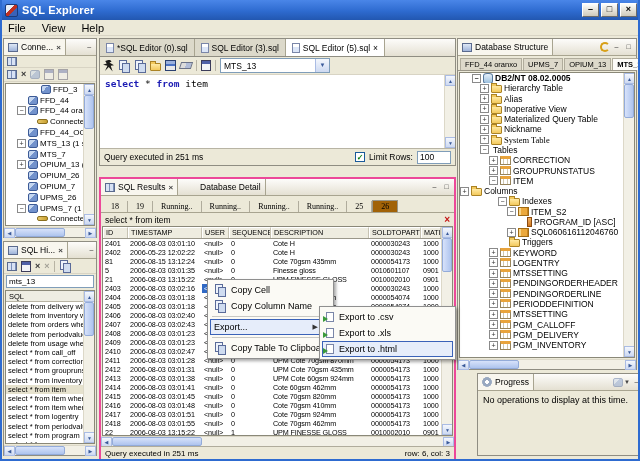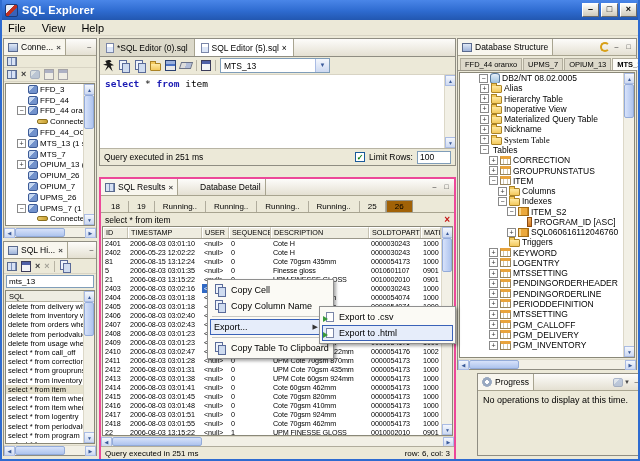--- a/index.html
+++ b/index.html
@@ -104,21 +104,21 @@
   .kw{color:#1c1cb4;font-weight:bold;}
   .execbar{flex:none;height:17px;display:flex;align-items:center;font-size:8.5px;padding:0 4px;border-top:1px solid #b8b4a4;}
   .execbar .right{margin-left:auto;display:flex;align-items:center;gap:4px;}
   .chk{width:10px;height:10px;border:1px solid #1a5a9a;background:#fff;font-size:8px;line-height:9px;text-align:center;color:#0a7a0a;font-weight:bold;}
   .limit-in{width:34px;height:13px;font-size:8.5px;border:1px solid #7f9db9;padding:0 2px;font-family:"Liberation Sans",sans-serif;}
   .combo{display:flex;align-items:center;height:15px;border:1px solid #7f9db9;background:#fff;font-size:8.5px;width:110px;}
   .combo .val{flex:1;padding:0 3px;}
   .combo .cbtn{flex:none;width:14px;height:100%;background:linear-gradient(180deg,#f4f7fd,#cdd9f1);border-left:1px solid #aabce4;font-size:6px;text-align:center;line-height:13px;color:#3a5a9a;}
   
   #results{left:97px;top:130px;width:357px;height:284px;border:2px solid #ec4899;background:#ece9d8;display:flex;flex-direction:column;position:absolute;margin-top:11px;}
-  .subtabs{flex:none;height:17px;display:flex;align-items:flex-end;background:#ece9d8;border-bottom:1px solid #a8a490;font-size:8px;padding:1px 2px 0;}
+  .subtabs{flex:none;height:17px;display:flex;align-items:flex-end;background:#ece9d8;border-bottom:1px solid #a8a490;font-size:8px;padding:1px 2px 0;font-family:Liberation Serif, serif;}
   .rtab{padding:1px 8px;border-right:1px solid #b0ac9c;white-space:nowrap;}
   .rtab.active{background:#a16207;border:1px solid #9a9688;border-bottom:none;}
   .qlabel{flex:none;height:13px;display:flex;align-items:center;font-size:8.5px;padding:0 4px;}
   .qkill{margin-left:auto;color:#c41414;font-weight:bold;font-size:10px;line-height:10px;}
   .tablewrap{flex:1;display:flex;overflow:hidden;background:#fff;border:1px solid #8a8878;margin:0 1px;}
   .tcol{flex:1;display:flex;flex-direction:column;overflow:hidden;min-width:0;}
   .thead{flex:none;height:12px;display:flex;background:#eeece0;border-bottom:1px solid #9a978a;font-size:7.2px;}
   .hcell{flex:none;padding:0 2px;border-right:1px solid #c6c2b2;overflow:hidden;white-space:nowrap;border-top:1px solid #fff;border-left:1px solid #fff;}
   .rrow{flex:none;height:9px;line-height:9px;display:flex;font-size:7.2px;letter-spacing:-.1px;}
   .rcell{flex:none;padding:0 2px;overflow:hidden;white-space:nowrap;}
@@ -191,21 +191,21 @@
       <div class="tbar">
         <span class="ci ic-grid"></span>
         <span class="ic-x">×</span>
         <span class="ci ic-conn dim"></span>
         <span class="ci ic-commit dim"></span>
         <span class="ci ic-commit dim"></span>
       </div>
       <div class="sunken">
         <div class="listcol">
 
-            <div class="trow" style="padding-left: 11px;">
+            <div class="trow" style="padding-left: 24px;">
               <span class="tg tg-leaf"></span>
               <span class="ci ic-conn"></span>
               <span>FFD_3</span>
             </div>
 
             <div class="trow" style="padding-left: 11px;">
               <span class="tg tg-leaf"></span>
               <span class="ci ic-conn"></span>
               <span>FFD_44</span>
             </div>
@@ -397,20 +397,24 @@
         <span class="sb-fill"></span>
         <span class="sbb">▶</span>
       </div>
     </div>
 
     <div id="edstack">
       <div class="edtabs">
         <span class="edtab">
           <span class="ci ic-sqlfile"></span>
           <span>*SQL Editor (0).sql</span>
+        </span>
+        <span class="edtab">
+          <span class="ci ic-sqlfile"></span>
+          <span>SQL Editor (3).sql</span>
         </span>
         <span class="edtab active">
           <span class="ci ic-sqlfile"></span>
           <span>SQL Editor (5).sql</span>
           <span class="x">×</span>
         </span>
       </div>
       <div class="edbody">
         <div class="tbar">
           <span class="ci ic-run"></span>
@@ -744,37 +748,37 @@
       <div class="dbtabs">
 
       <span class="dbtab">FFD_44 oranxo</span>
           <span class="dbtab">UPMS_7</span>
           <span class="dbtab">OPIUM_13</span>
           <span class="dbtab active">MTS_13</span>
         </div>
       <div class="sunken">
         <div class="listcol">
 
-            <div class="trow" style="padding-left: 19px;">
+            <div class="trow" style="padding-left: 12px; font-weight: bold;">
               <span class="tg tg-minus"></span>
               <span class="ci ic-db"></span>
               <span>DB2/NT 08.02.0005</span>
             </div>
 
 
             <div class="trow" style="padding-left: 20px;">
               <span class="tg tg-plus"></span>
               <span class="ci ic-folder"></span>
+              <span>Hierarchy Table</span>
+            </div>
+
+            <div class="trow" style="padding-left: 20px;">
+              <span class="tg tg-plus"></span>
+              <span class="ci ic-folder"></span>
               <span>Alias</span>
-            </div>
-
-            <div class="trow" style="padding-left: 20px;">
-              <span class="tg tg-plus"></span>
-              <span class="ci ic-folder"></span>
-              <span>Hierarchy Table</span>
             </div>
 
             <div class="trow" style="padding-left: 20px;">
               <span class="tg tg-plus"></span>
               <span class="ci ic-folder"></span>
               <span>Inoperative View</span>
             </div>
 
             <div class="trow" style="padding-left: 20px;">
               <span class="tg tg-plus"></span>
@@ -811,21 +815,21 @@
               <span class="ci ic-table"></span>
               <span>GROUPRUNSTATUS</span>
             </div>
 
             <div class="trow" style="padding-left: 29px;">
               <span class="tg tg-minus"></span>
               <span class="ci ic-table"></span>
               <span>ITEM</span>
             </div>
 
-            <div class="trow" style="padding-left: 38px;">
+            <div class="trow" style="">
               <span class="tg tg-plus"></span>
               <span class="ci ic-folder"></span>
               <span>Columns</span>
             </div>
 
             <div class="trow" style="padding-left: 38px;">
               <span class="tg tg-minus"></span>
               <span class="ci ic-folder"></span>
               <span>Indexes</span>
             </div>
@@ -966,19 +970,23 @@
       <span class="ci ic-copy"></span>
       <span>Copy Table To Clipboard</span>
     </div>
   </div>
 
   <div class="pmenu" id="ctxsub">
     <div class="mitem">
       <span class="ci ic-expfile"></span>
       <span>Export to .csv</span>
     </div>
+    <div class="mitem">
+      <span class="ci ic-expfile"></span>
+      <span>Export to .xls</span>
+    </div>
     <div class="mitem hl">
       <span class="ci ic-expfile"></span>
       <span>Export to .html</span>
     </div>
   </div>
 
 </div>
 
 </body></html>

